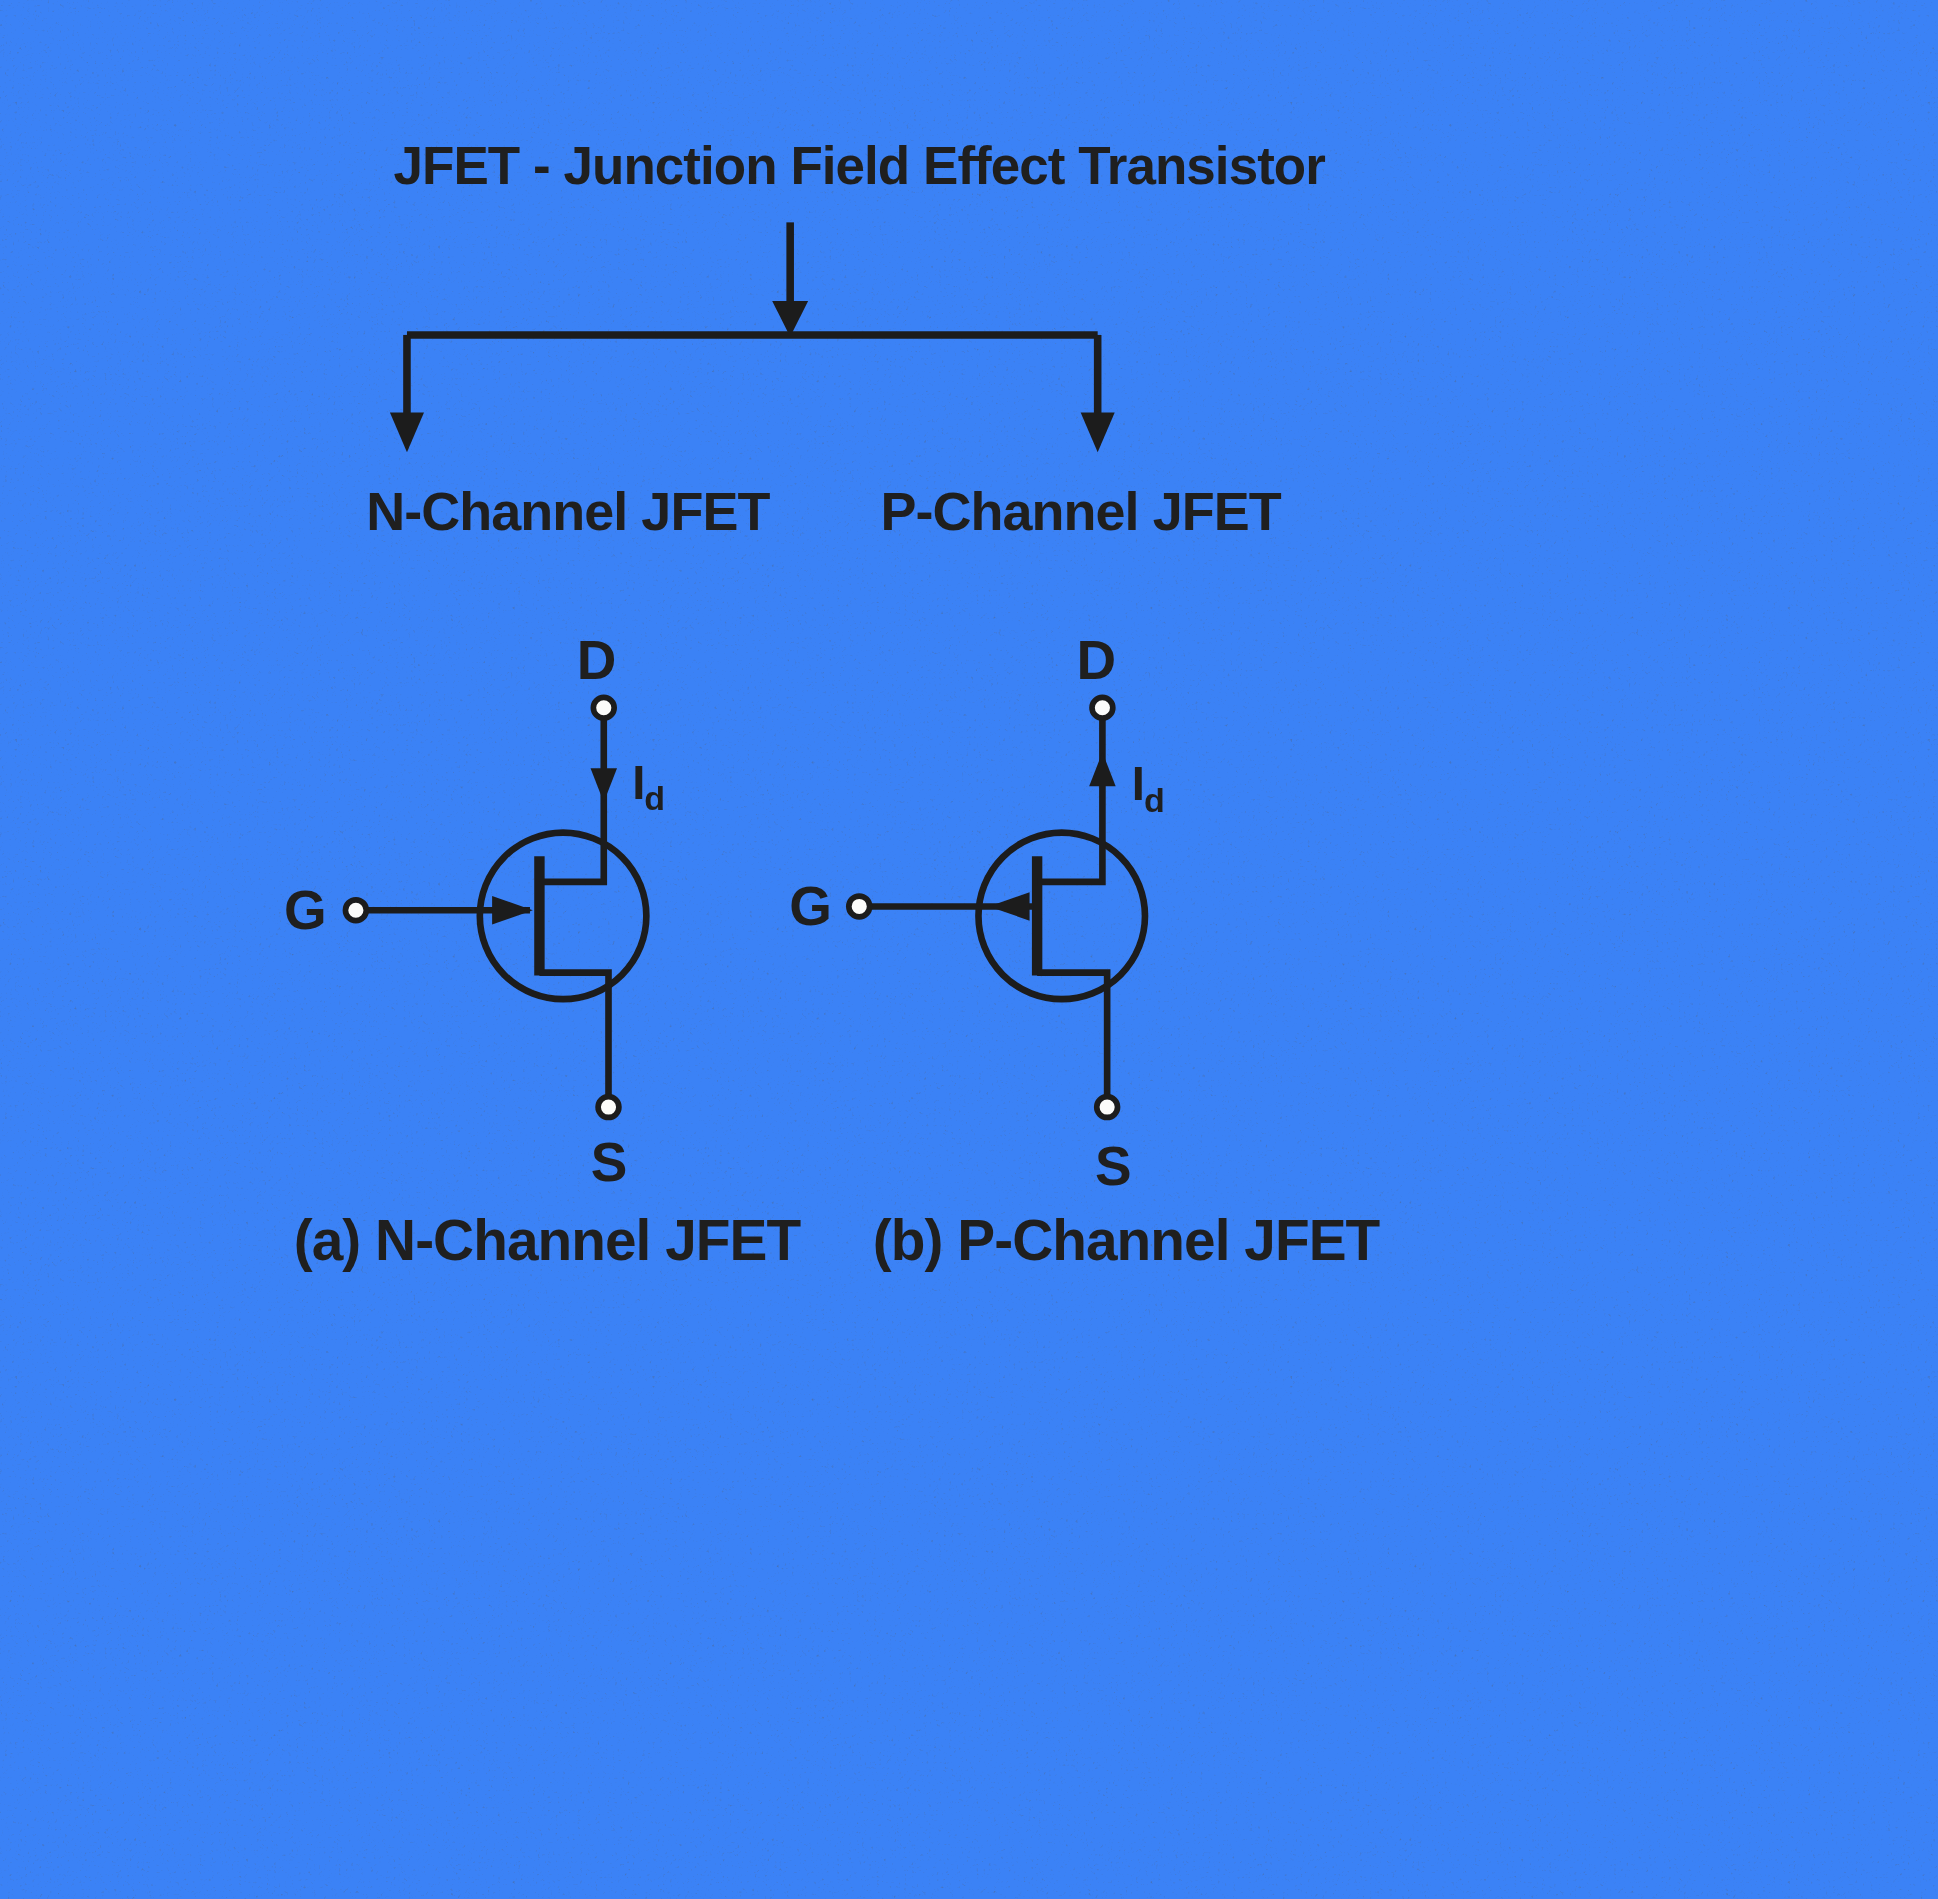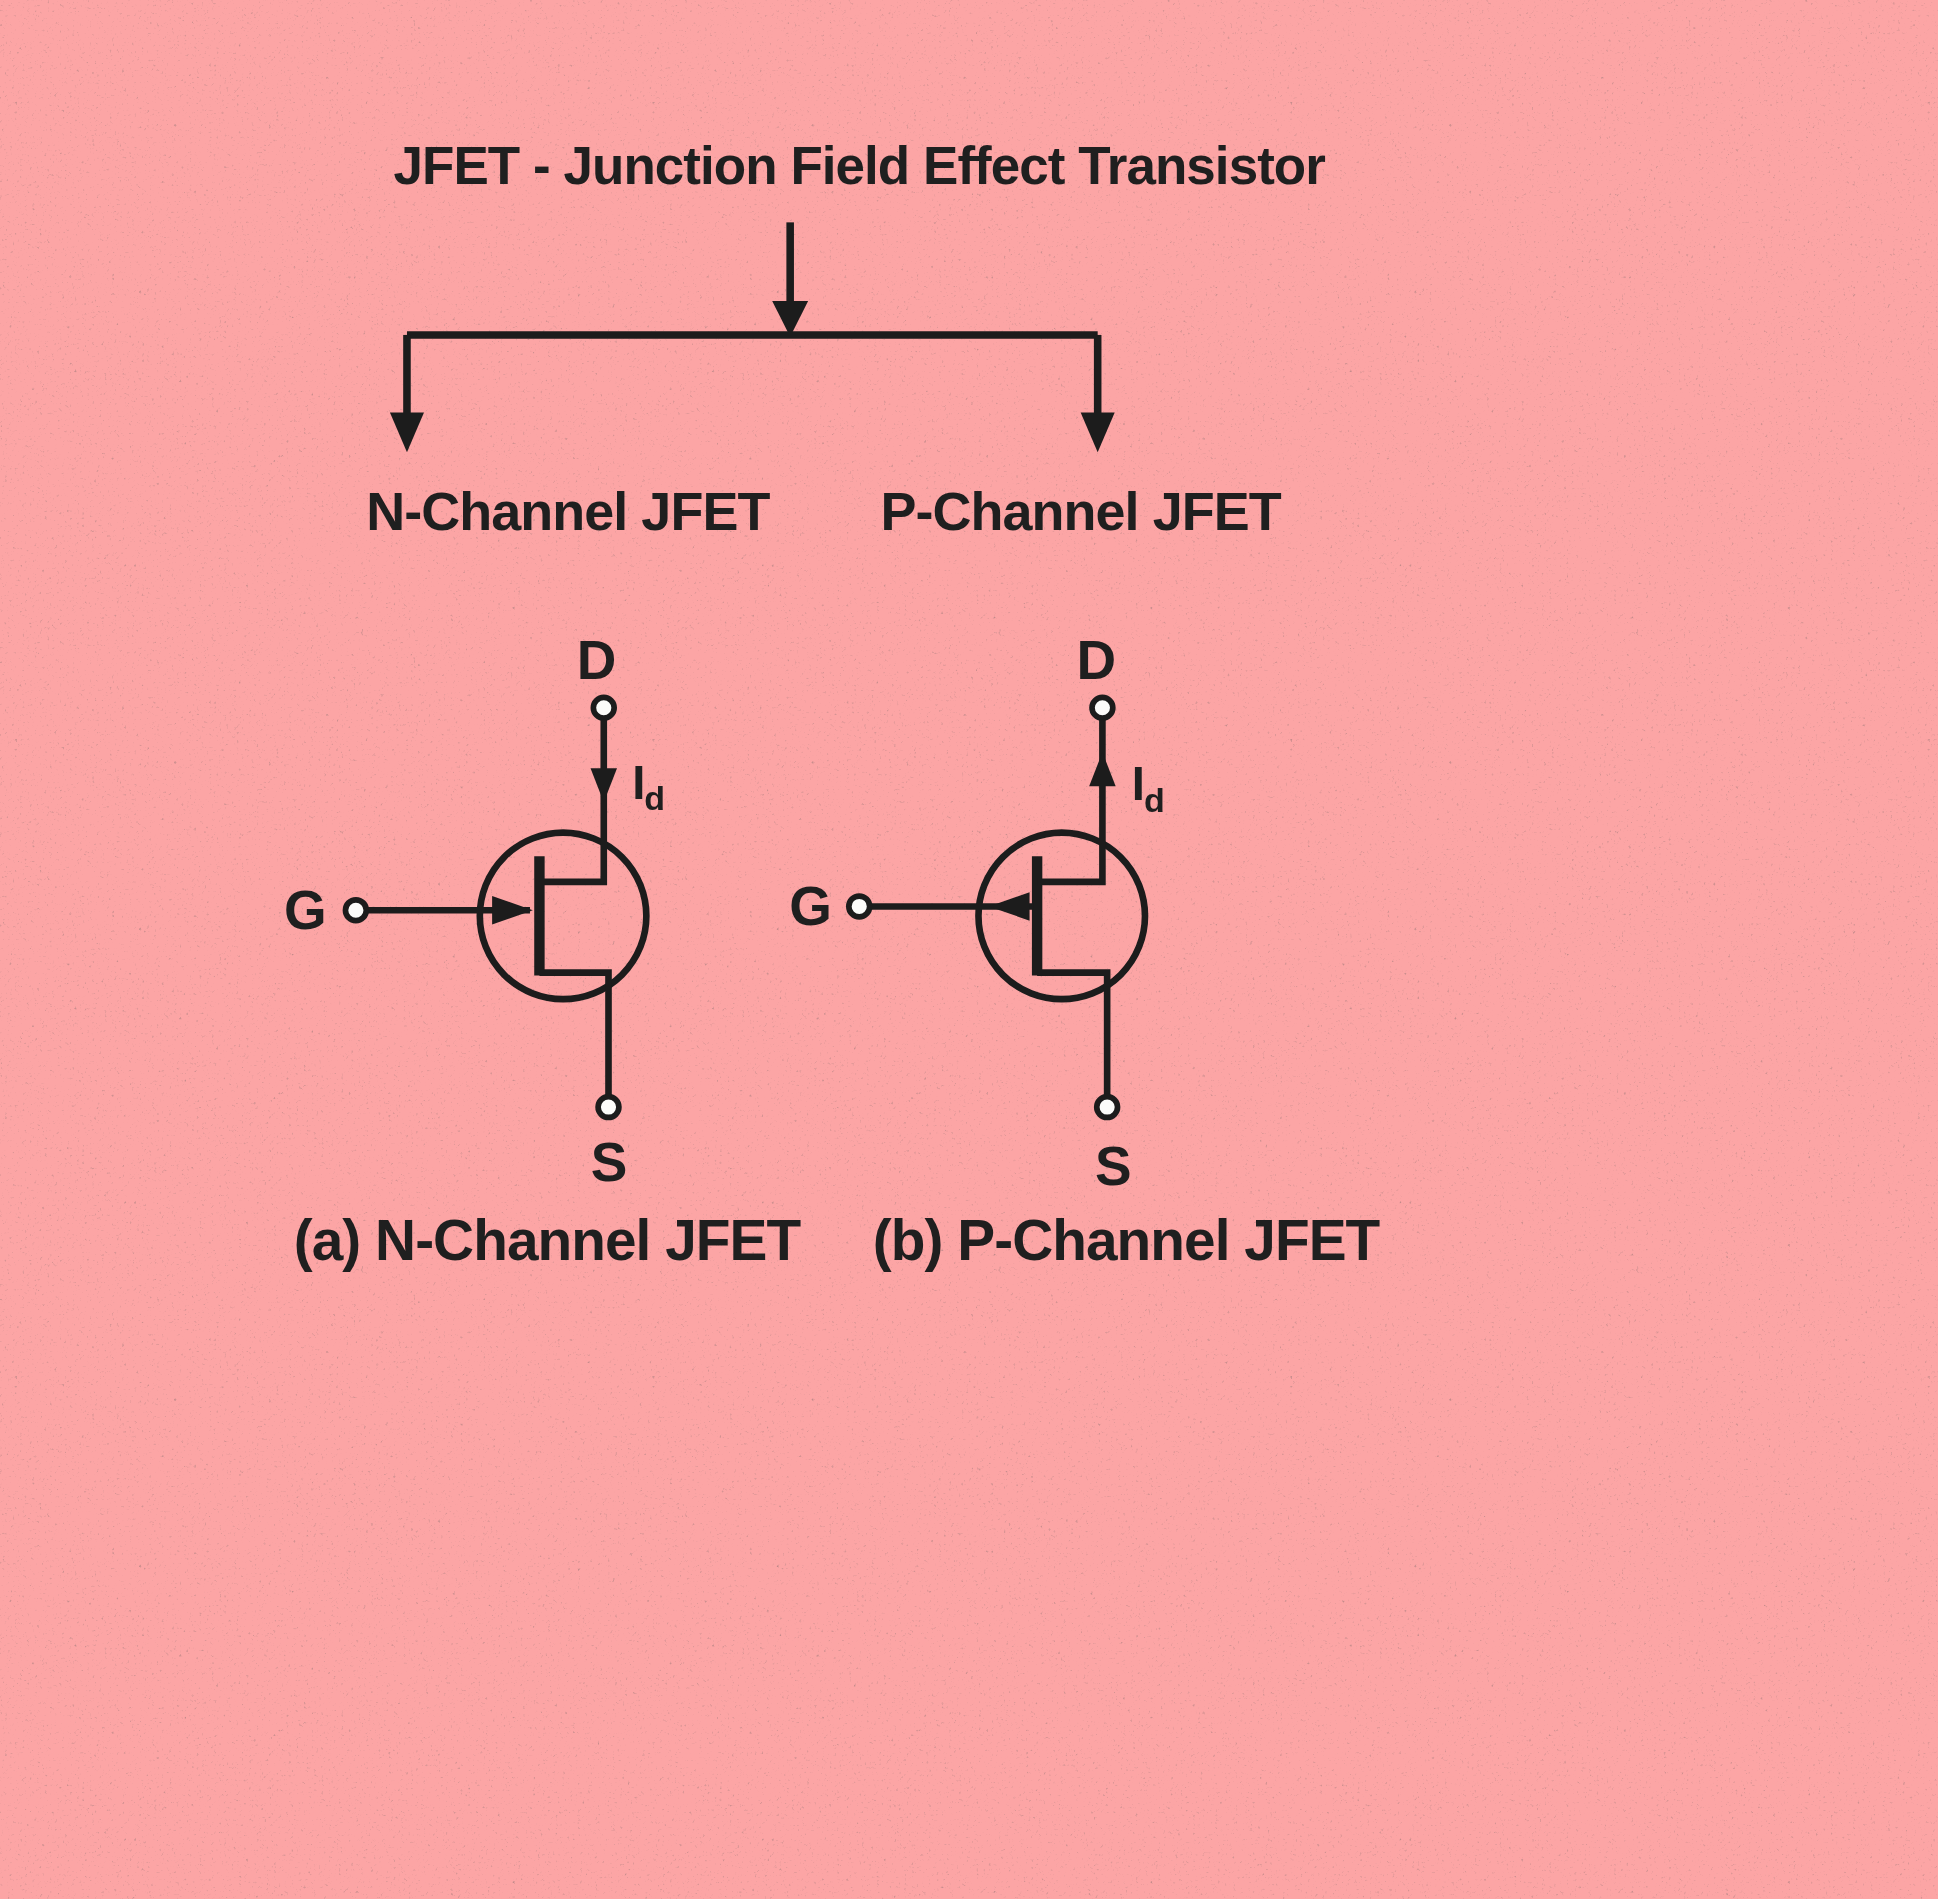--- a/index.html
+++ b/index.html
@@ -4,21 +4,21 @@
 <style>
   html, body {
     margin: 0;
     padding: 0;
     background: #ffffff;
   }
   .page {
     position: relative;
     width: 1938px;
     height: 1899px;
-    background: #fca5a5;
+    background: #3b82f6;
     overflow: hidden;
     font-family: "Liberation Sans", sans-serif;
   }
   svg.art {
     position: absolute;
     left: 0;
     top: 0;
     display: block;
   }
   .ink-line {

